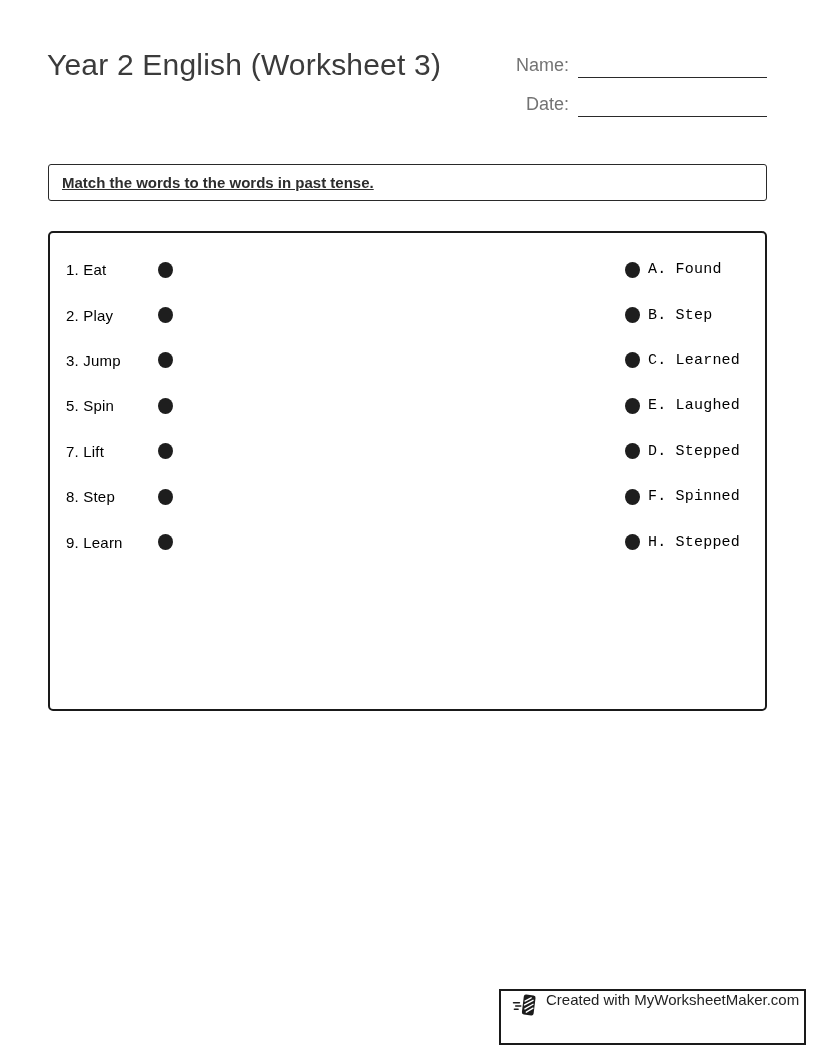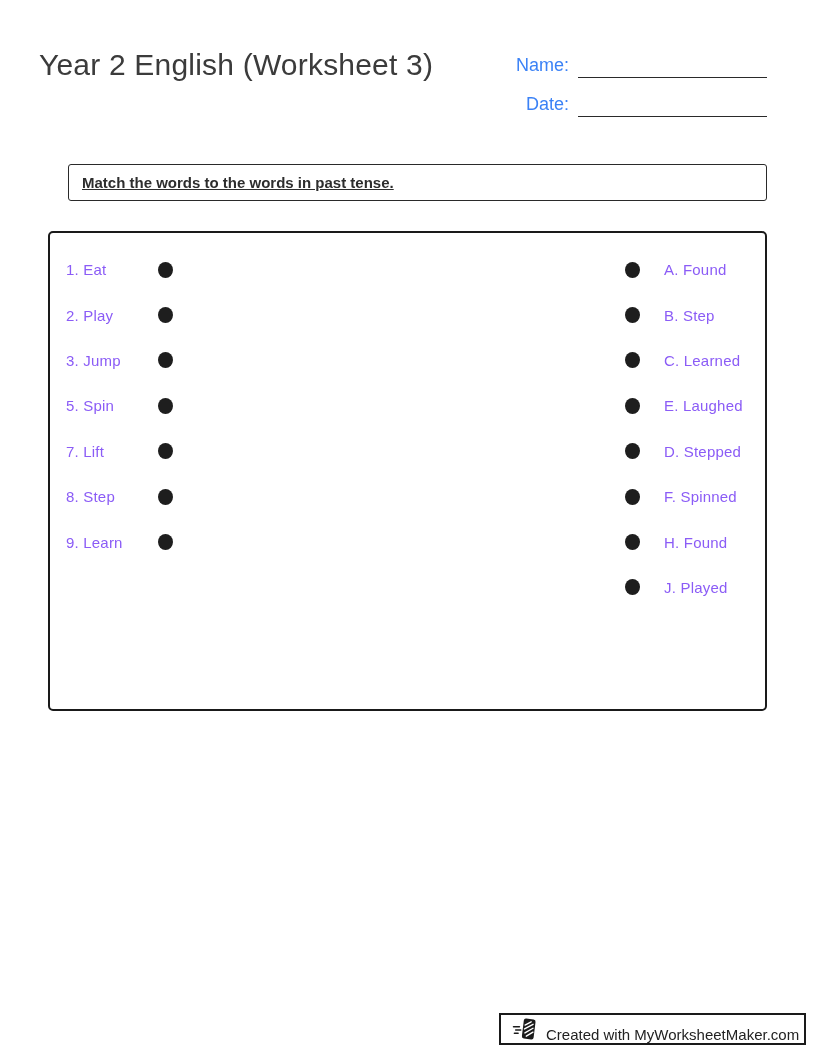--- a/index.html
+++ b/index.html
@@ -8,62 +8,61 @@
     width: 816px; height: 1056px;
     position: relative;
     font-family: "Liberation Sans", sans-serif;
     color: #3b3b3b;
     overflow: hidden;
   }
 
   
   .page-title {
     position: absolute;
-    left: 39px; top: 48px;
+    left: 47px; top: 48px;
     font-size: 30px;
     font-weight: 400;
     color: #3b3b3b;
     letter-spacing: 0.2px;
   }
   .name-date-block {
     position: absolute;
     top: 50px; right: 49px;
     width: 262px;
   }
   .field-row {
     display: flex;
     align-items: flex-end;
     justify-content: flex-end;
     height: 28px;
     margin-bottom: 11px;
   }
   .field-label {
     font-size: 18px;
-    color: #3b82f6;
+    color: #737373;
     margin-right: 9px;
     padding-bottom: 2px;
   }
   .field-line {
     width: 189px;
     border-bottom: 1.5px solid #2a2a2a;
     height: 24px;
   }
 
   
   .instruction-box {
     position: absolute;
     left: 48px; right: 49px;
     top: 164px; height: 37px;
     border: 1.5px solid #2a2a2a;
     border-radius: 3px;
     display: flex;
     align-items: center;
     padding-left: 13px;
     background: #ffffff;
-    margin-left: 20px;
   }
   .instruction-text {
     font-size: 15px;
     font-weight: 700;
     text-decoration: underline;
     color: #2d2d2d;
   }
 
   
   .matching-box {
@@ -83,41 +82,41 @@
   }
   .match-col.left { width: 240px; }
   .match-col.right { width: 124px; }
   .match-row {
     height: 45.4px;
     display: flex;
     align-items: center;
   }
   .item-label {
     font-size: 15px;
-    color: #8b5cf6;
+    color: #000000;
     letter-spacing: 0.2px;
   }
   .left .item-label { width: 92px; }
-  .right .item-label { margin-left: 24px; white-space: nowrap; }
+  .right .item-label { margin-left: 8px; white-space: nowrap; font-family: Liberation Mono, monospace; }
   .dot {
     width: 15px; height: 16px;
     border-radius: 50%;
     background: #1e1e1e;
     flex: 0 0 auto;
   }
 
   
   .footer-badge {
     position: absolute;
     right: 10px; bottom: 11px;
-    width: 307px; height: 32px;
+    width: 307px; height: 56px;
     border: 2px solid #1a1a1a;
     background: #ffffff;
     display: flex;
-    align-items: flex-end;
+    align-items: flex-start;
     padding-left: 10px;
   }
   .footer-logo {
     width: 28px; height: 28px;
     margin-right: 7px;
     flex: 0 0 auto;
   }
   .footer-text {
     font-size: 15px;
     color: #222222;
@@ -196,25 +195,21 @@
     <div class="match-row">
       <span class="dot"></span>
       <span class="item-label">D. Stepped</span>
     </div>
     <div class="match-row">
       <span class="dot"></span>
       <span class="item-label">F. Spinned</span>
     </div>
     <div class="match-row">
       <span class="dot"></span>
-      <span class="item-label">H. Found</span>
-    </div>
-    <div class="match-row">
-      <span class="dot"></span>
-      <span class="item-label">J. Played</span>
+      <span class="item-label">H. Stepped</span>
     </div>
   </div>
 </div>
 
 <div class="footer-badge">
   <svg class="footer-logo" viewBox="0 0 32 32" aria-hidden="true">
     <g transform="rotate(7 20 16)">
       <rect x="13.5" y="4.5" width="13.5" height="23" rx="2.6" fill="#1b1b1b"></rect>
       <path d="M15.5 12 L22 7.5 M15.5 16.5 L24.5 10 M16.5 21 L25 14.5 M18.5 24.5 L25.5 19" stroke="#ffffff" stroke-width="1.6" stroke-linecap="round"></path>
     </g>

